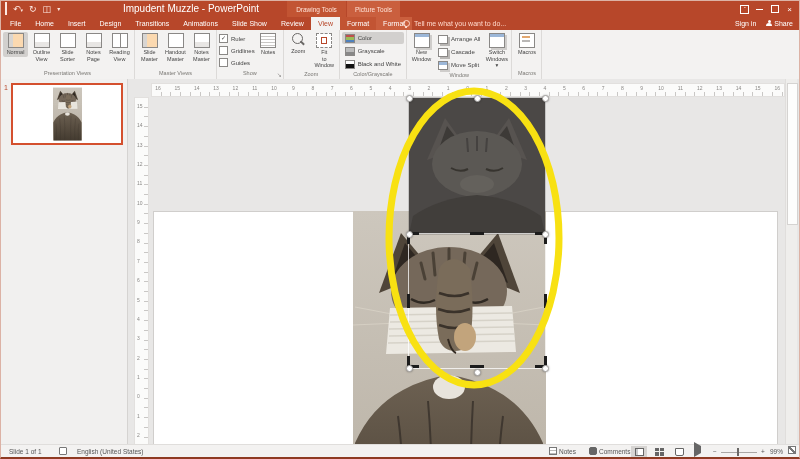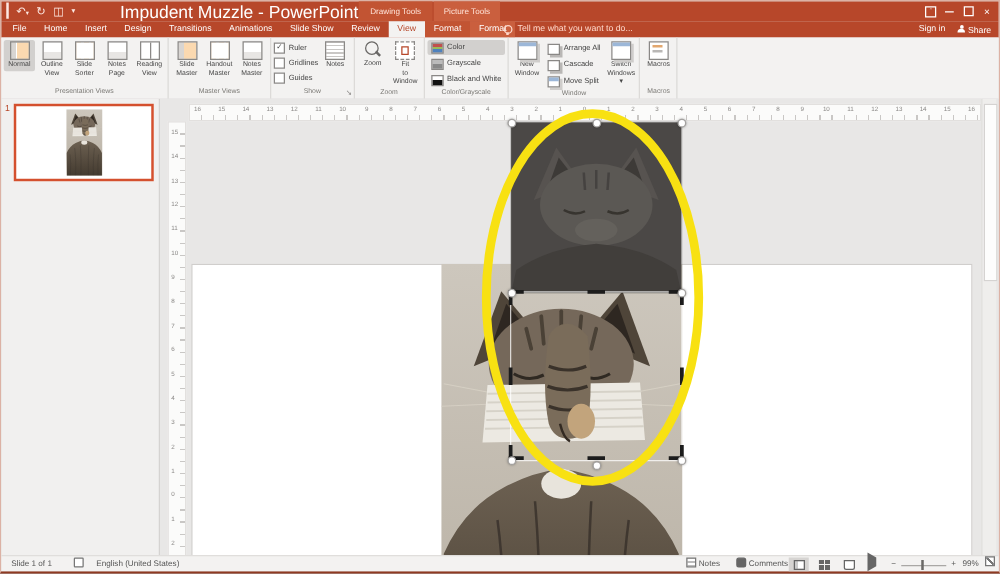--- a/index.html
+++ b/index.html
@@ -7,21 +7,21 @@
        font-family:"Liberation Sans","DejaVu Sans",sans-serif;
        background:#e8e7e6;box-sizing:border-box;
        border:1px solid #d9a violet;}
   .app{border:1px solid #dcb2a5;border-bottom:2px solid #8e3a22;}
 
   
   .titlebar{position:absolute;left:0;top:0;width:100%;height:16px;background:#b7472a;color:#fff;}
   .qat{position:absolute;left:4px;top:0;height:16px;display:flex;align-items:center;gap:6px;font-size:9px;color:#fde8e2;}
   .qat .q{cursor:default;line-height:1;}
   .q-save{width:8px;height:8px;border:1px solid #fde8e2;border-top-width:2px;background:#b7472a;}
-  .title{position:absolute;left:95px;width:190px;top:0;height:16px;line-height:16px;text-align:center;font-size:14px;color:#fff;white-space:nowrap;}
+  .title{position:absolute;left:95px;width:190px;top:0;height:16px;line-height:16px;text-align:center;font-size:10px;color:#fff;white-space:nowrap;}
   .ctxhdr{position:absolute;top:0;height:16px;line-height:17px;text-align:center;font-size:6.5px;color:#ffe3d8;}
   .ctx1{left:286px;width:59px;background:#c25433;}
   .ctx2{left:346px;width:53px;background:#ca5f3e;}
   .winbtns{position:absolute;right:2px;top:0;height:16px;display:flex;align-items:center;}
   .winbtn{width:15px;height:16px;display:flex;align-items:center;justify-content:center;font-size:8px;color:#fff;}
   .wb-min i{display:block;width:7px;border-bottom:1px solid #fff;}
   .wb-rest i{display:block;width:6px;height:6px;border:1px solid #fff;}
   .wb-ribopt i{display:block;width:7px;height:7px;border:1px solid #fff;font-size:5px;line-height:6px;text-align:center;}
 
   

